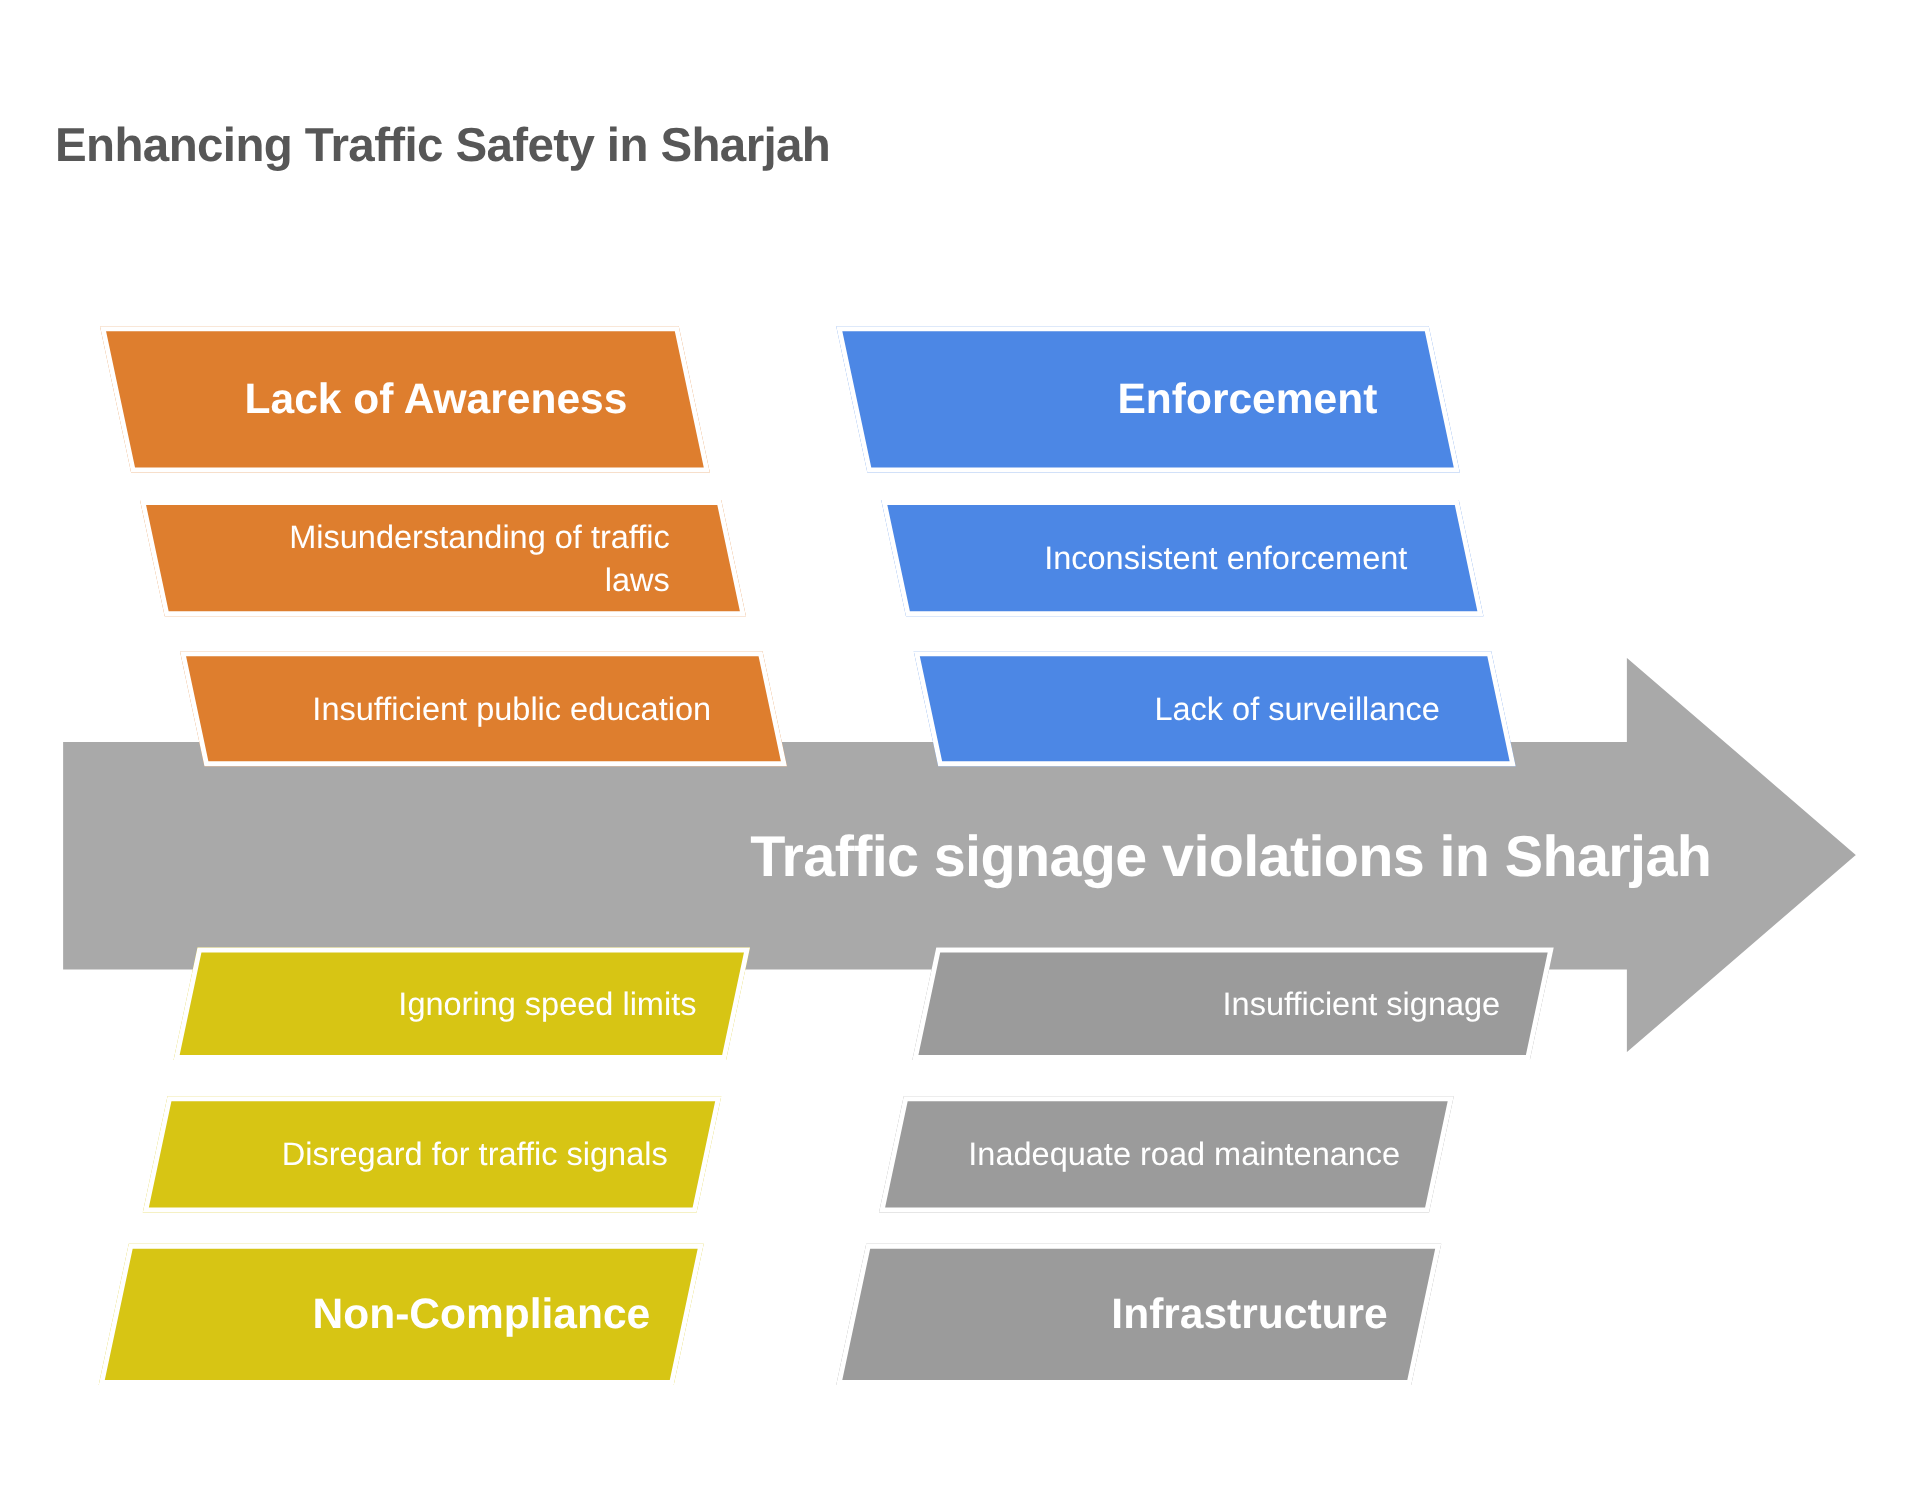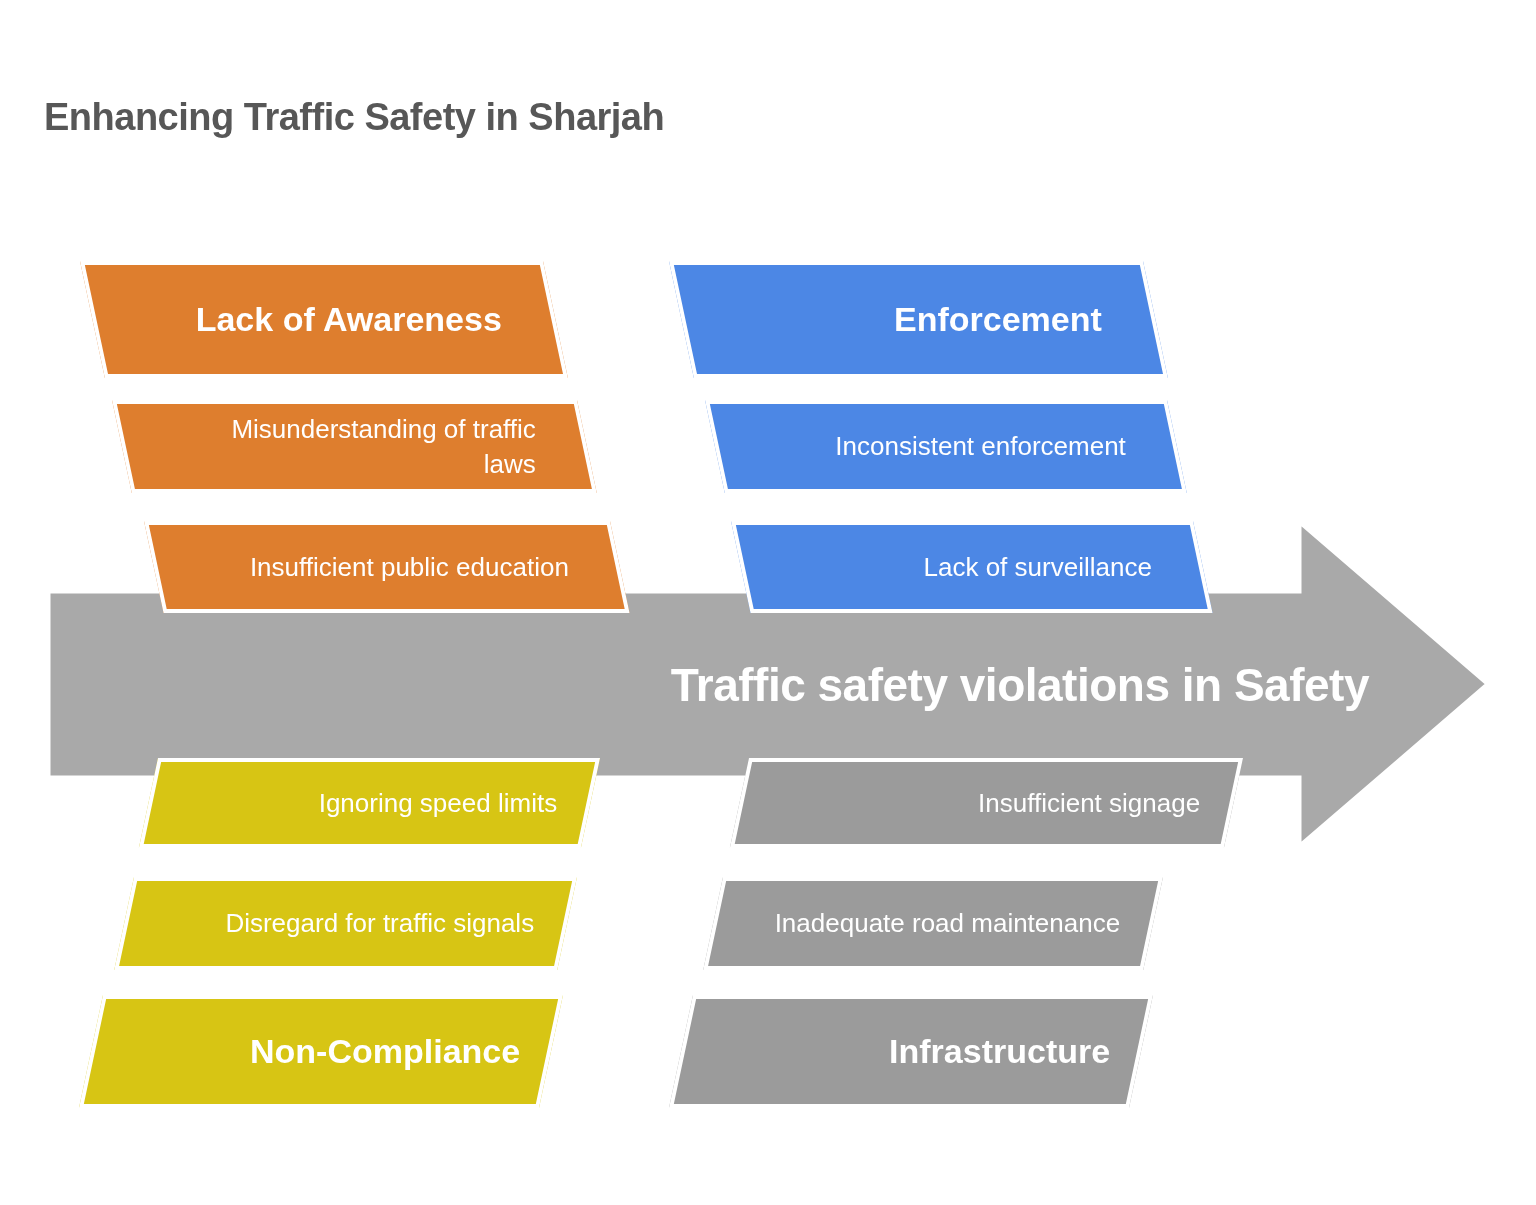--- a/index.html
+++ b/index.html
@@ -71,21 +71,21 @@
 <body>
 
 <div id="canvas">
 
   <div class="title" style="color: rgb(87, 87, 87);">Enhancing Traffic Safety in Sharjah</div>
 
   <svg id="arrow-svg" width="1536" height="1205" viewBox="0 0 1536 1205">
     <polygon points="49,592 1300,592 1300,523 1487,684 1300,845 1300,777 49,777" stroke="#ffffff" stroke-width="3" fill="#A9A9A9"></polygon>
   </svg>
 
-  <div class="arrow-label" style="color: rgb(255, 255, 255);">Traffic safety violations in Safety</div>
+  <div class="arrow-label" style="color: rgb(255, 255, 255);">Traffic signage violations in Sharjah</div>
 
   <div class="shape up" style="left: 80px; top: 261px; width: 463px; height: 117px; background-color: rgb(222, 126, 46);">
     <div class="lbl hdr" style="color: rgb(255, 255, 255);">Lack of Awareness</div>
   </div>
   <div class="shape up" style="left: 112px; top: 400px; width: 465px; height: 93px; background-color: rgb(222, 126, 46);">
     <div class="lbl itm narrow" style="color: rgb(255, 255, 255);">Misunderstanding of traffic laws</div>
   </div>
   <div class="shape up" style="left: 144px; top: 521px; width: 466px; height: 92px; background-color: rgb(222, 126, 46);">
     <div class="lbl itm" style="color: rgb(255, 255, 255);">Insufficient public education</div>
   </div>

